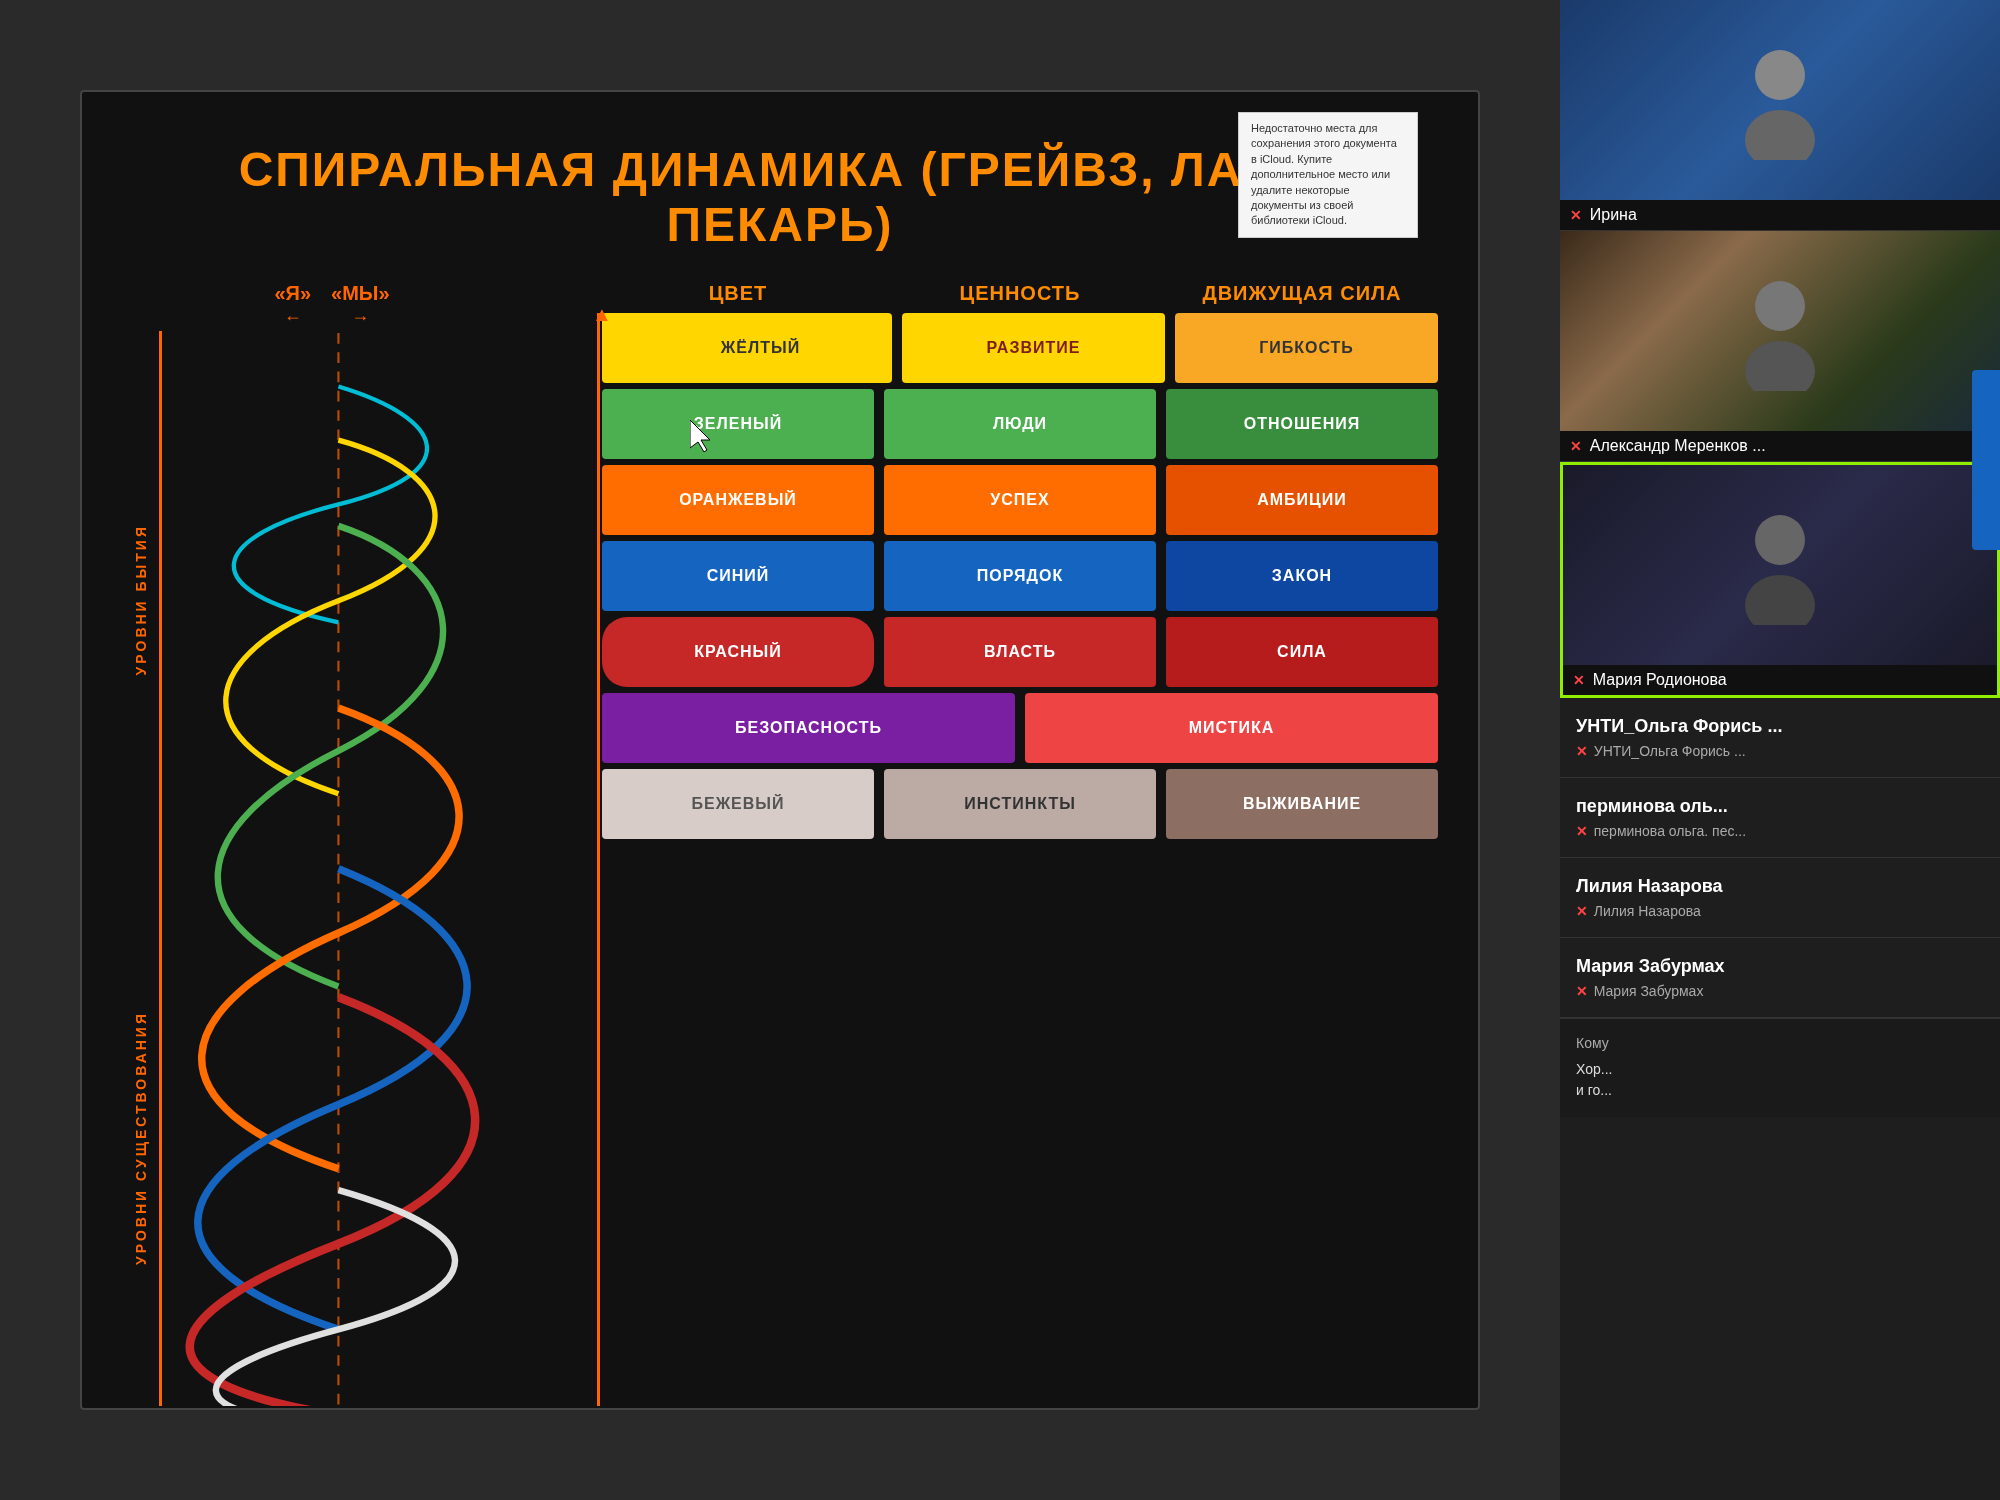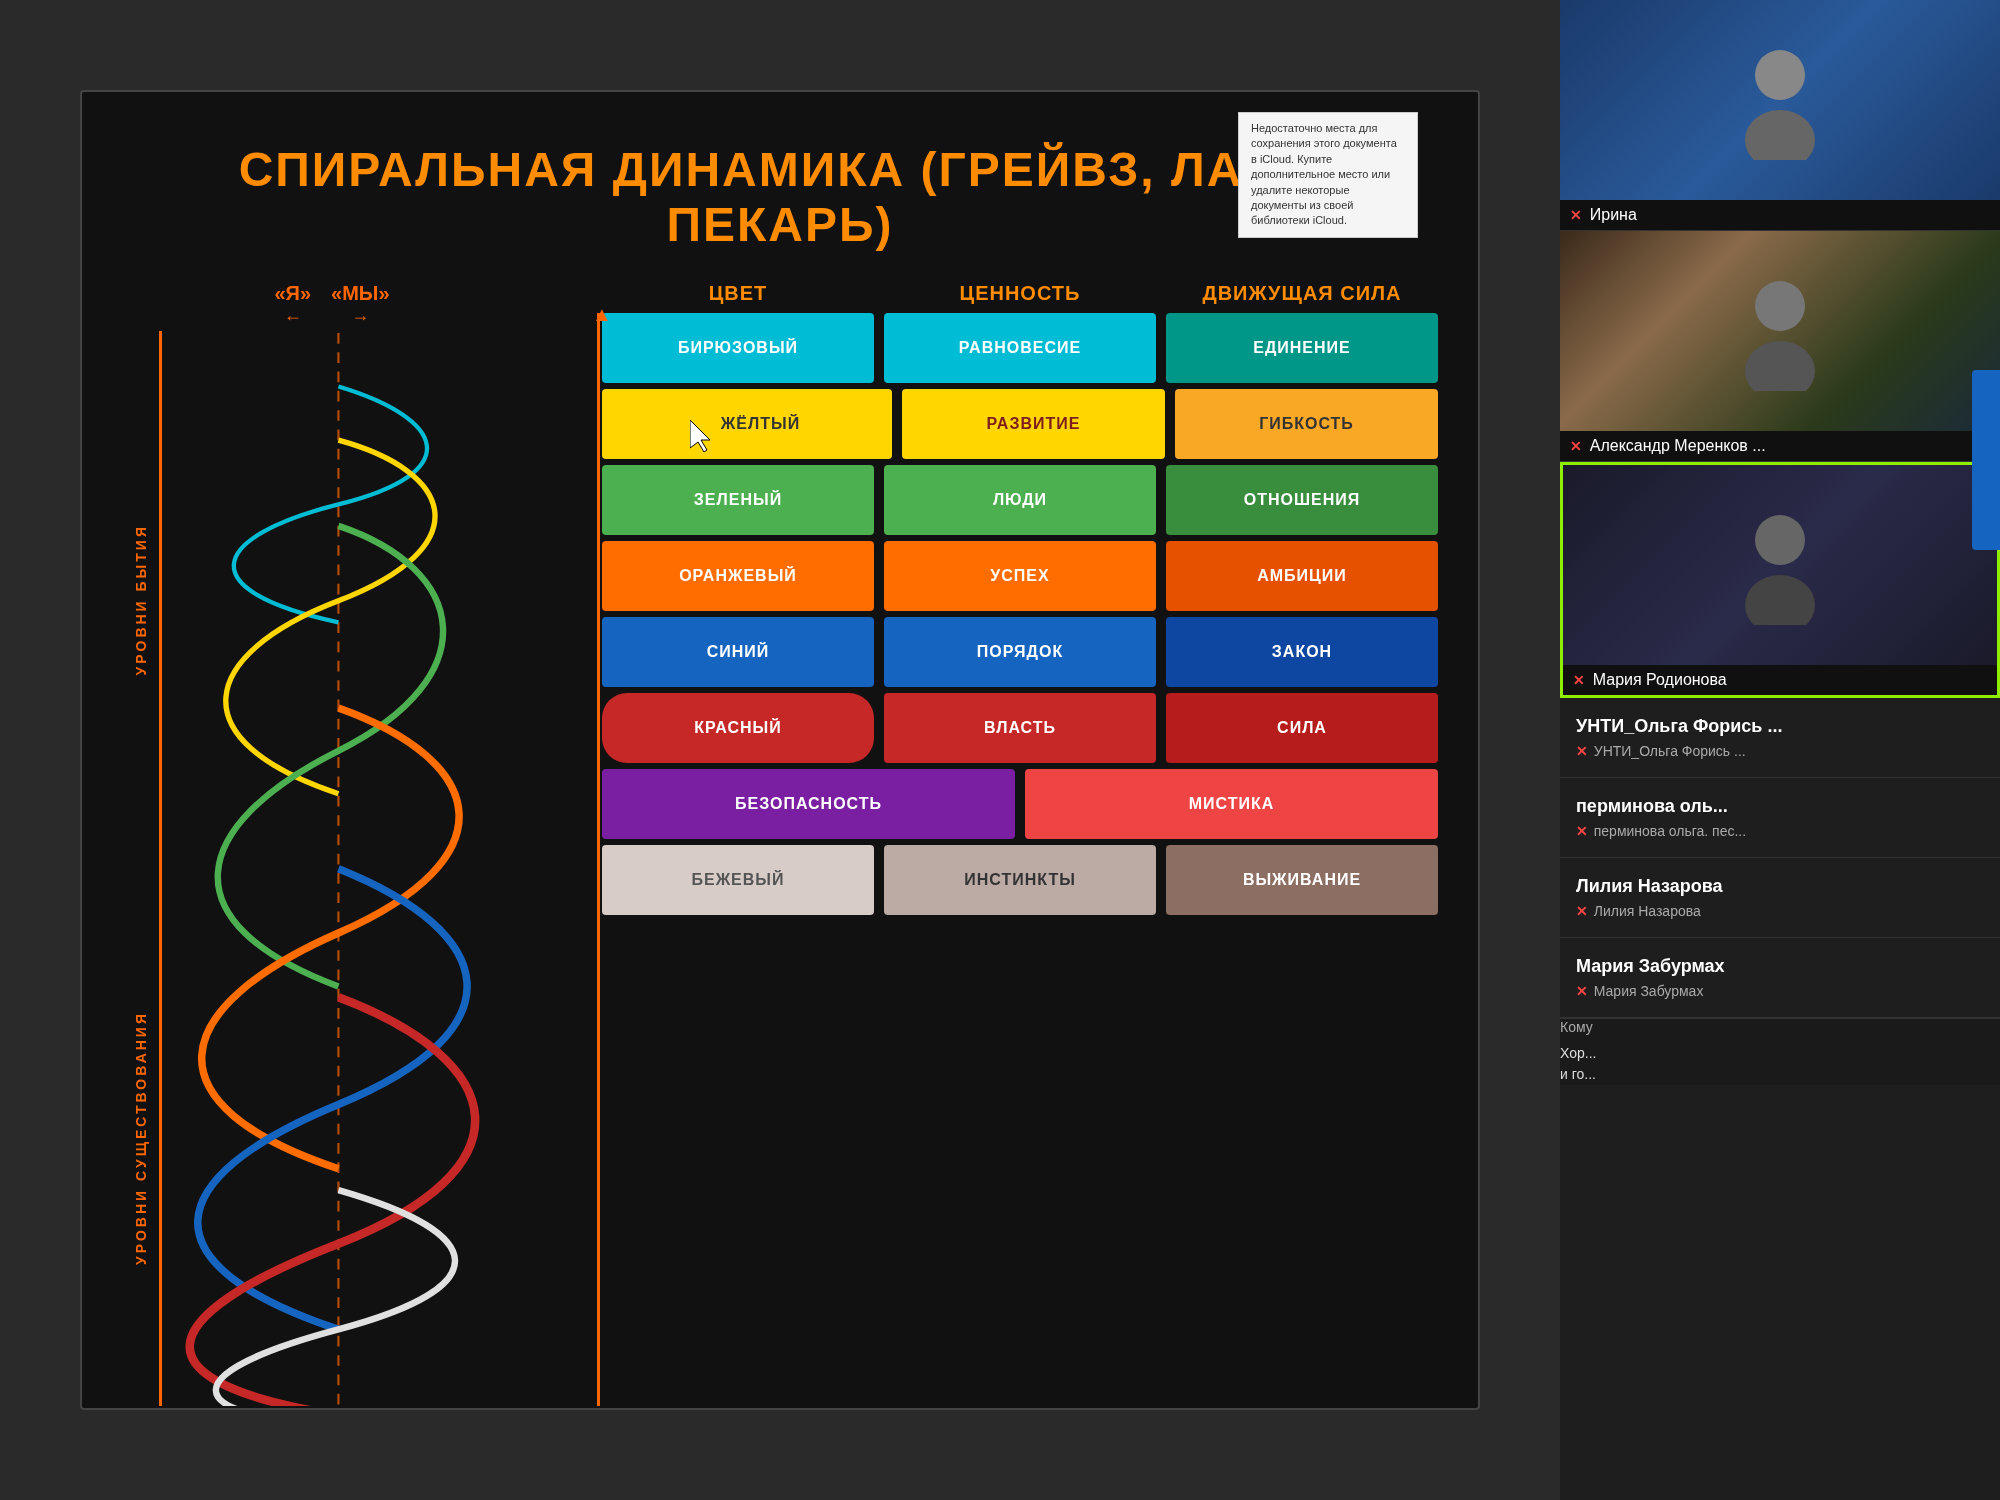--- a/index.html
+++ b/index.html
@@ -253,20 +253,21 @@
       gap: 6px;
     }
 
     .pli-sub-name {
       color: #aaa;
       font-size: 14px;
     }
 
     
     .chat-area {
+      padding: 16px;
       background: #1a1a1a;
       border-top: 1px solid #333;
     }
 
     .chat-label {
       color: #aaa;
       font-size: 14px;
       margin-bottom: 8px;
     }
 
@@ -396,28 +397,20 @@
         </div>
 
         <div style="position:relative; flex:1; display:flex; flex-direction:column; gap:6px;">
 
           <div style="position:absolute; left:55px; top:0; bottom:0; display:flex; gap:10px; pointer-events:none; z-index:1;">
             <div style="width:3px; background:linear-gradient(to top, #ff6600 0%, #ff6600 100%); position:relative;">
               <div style="position:absolute; top:-10px; left:-5px; color:#ff6600; font-size:20px;">▲</div>
             </div>
           </div>
 
-          <div class="table-row">
-            <div class="arrow-col"></div>
-            <div class="table-cells">
-              <div class="cell cell-teal">БИРЮЗОВЫЙ</div>
-              <div class="cell cell-value-teal">РАВНОВЕСИЕ</div>
-              <div class="cell cell-force-teal">ЕДИНЕНИЕ</div>
-            </div>
-          </div>
 
           <div class="table-row">
             <div class="arrow-col"></div>
             <div class="table-cells">
               <div class="cell cell-yellow">ЖЁЛТЫЙ</div>
               <div class="cell cell-value-yellow">РАЗВИТИЕ</div>
               <div class="cell cell-force-yellow">ГИБКОСТЬ</div>
             </div>
           </div>
 

